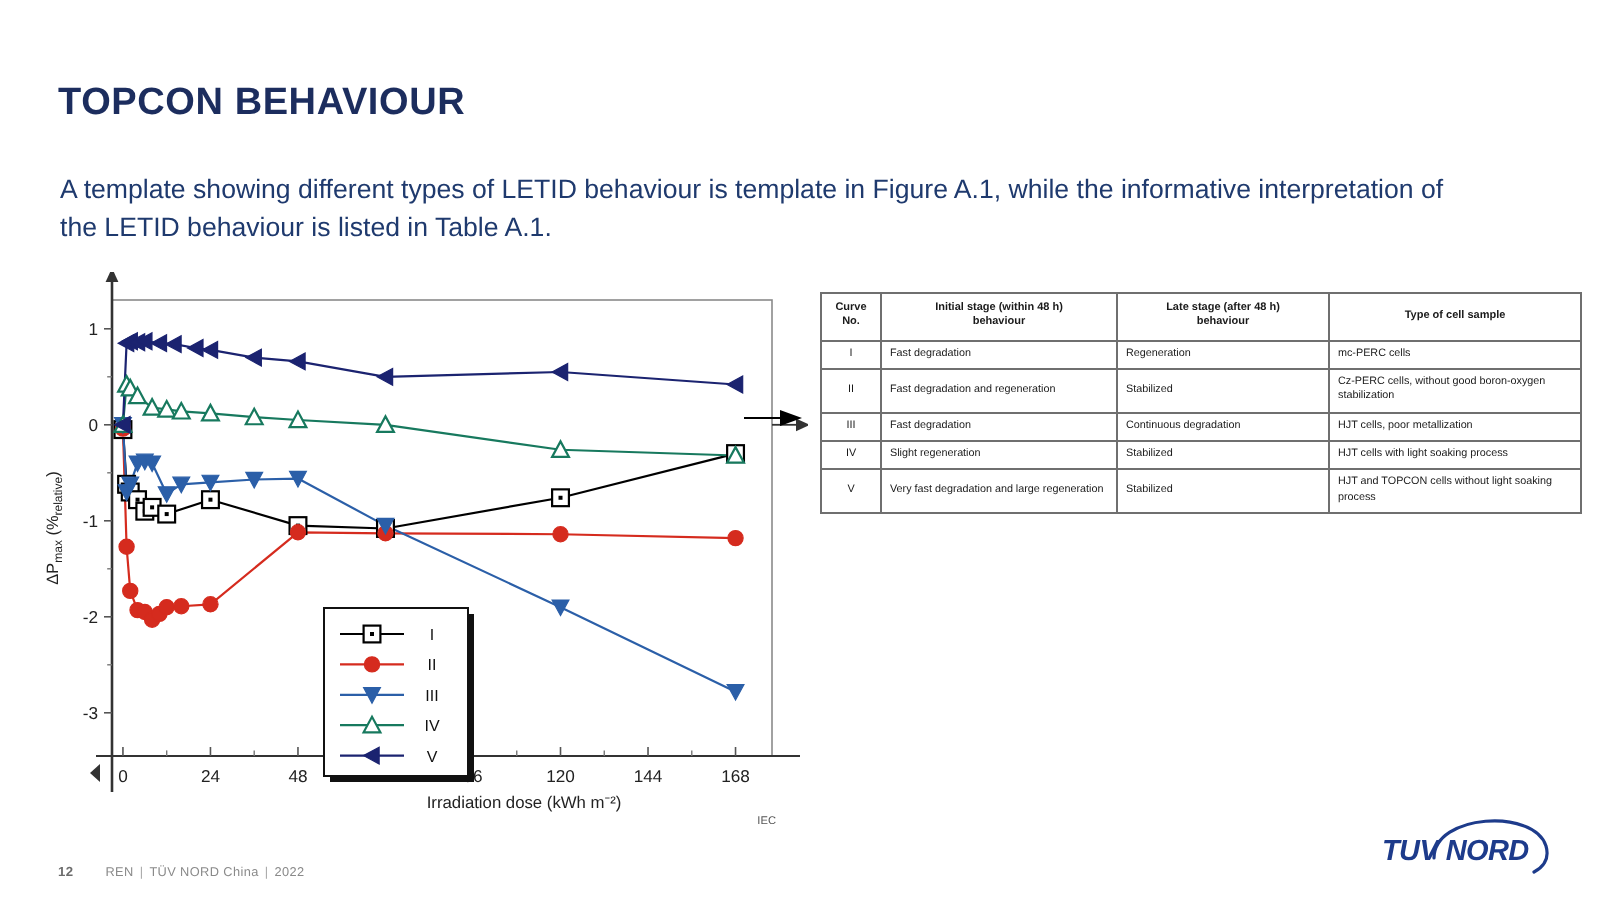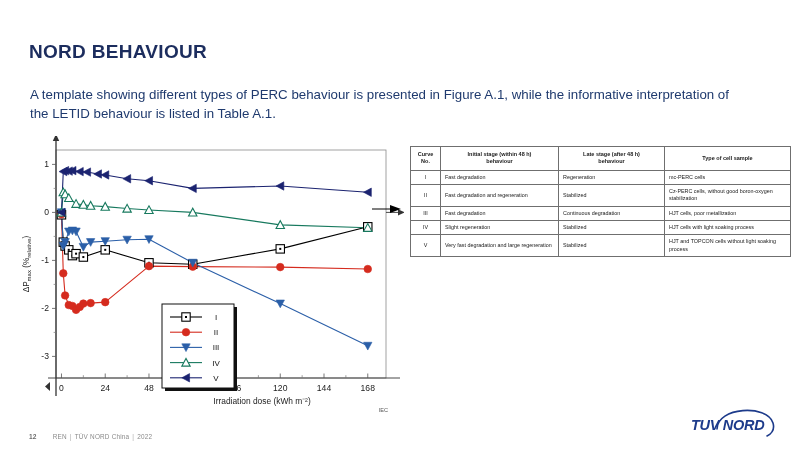--- a/index.html
+++ b/index.html
@@ -61,23 +61,23 @@
   #footer .sep{margin:0 3px;color:#a9a9a9;}
 
   
   #brand-logo{position:absolute;right:13px;bottom:14px;width:104px;height:36px;}
 </style>
 </head>
 <body>
 
 <div class="slide">
 
-  <div id="page-title">NORD BEHAVIOUR</div>
-
-  <div id="intro-paragraph">A template showing different types of PERC behaviour is presented in Figure A.1, while the informative interpretation of the LETID behaviour is listed in Table A.1.</div>
+  <div id="page-title">TOPCON BEHAVIOUR</div>
+
+  <div id="intro-paragraph">A template showing different types of LETID behaviour is template in Figure A.1, while the informative interpretation of the LETID behaviour is listed in Table A.1.</div>
 
   <div id="chart-figure">
     <svg id="chart-svg" width="390" height="285" viewBox="0 0 390 285">
       <g id="chart-root">
           <rect x="42" y="14" width="330" height="228" fill="none" stroke="#8a8a8a" stroke-width="0.8"></rect>
           <line x1="42" y1="260" x2="42" y2="0" stroke="#333" stroke-width="1.3"></line>
           <polygon points="38.8,5 45.2,5 42,-2" fill="#333"></polygon>
           <line x1="34" y1="242" x2="386" y2="242" stroke="#333" stroke-width="0.9"></line>
           <polygon points="36,246 36,255 31,250.5" fill="#333"></polygon>
           <line x1="372" y1="76.39999999999998" x2="386" y2="76.39999999999998" stroke="#333" stroke-width="0.9"></line>

